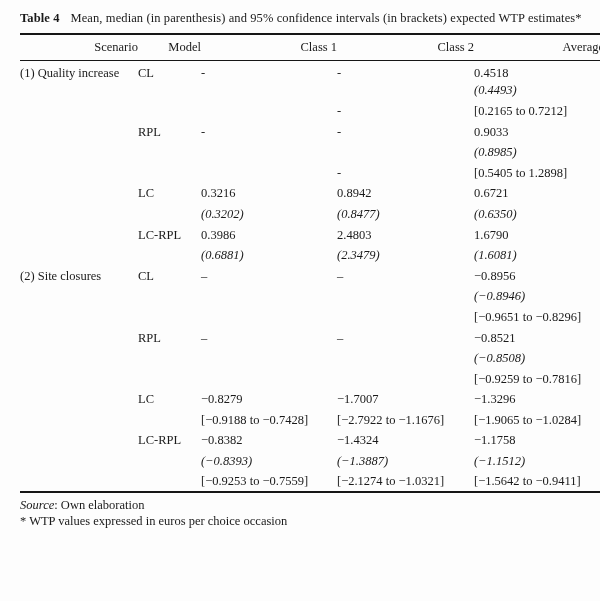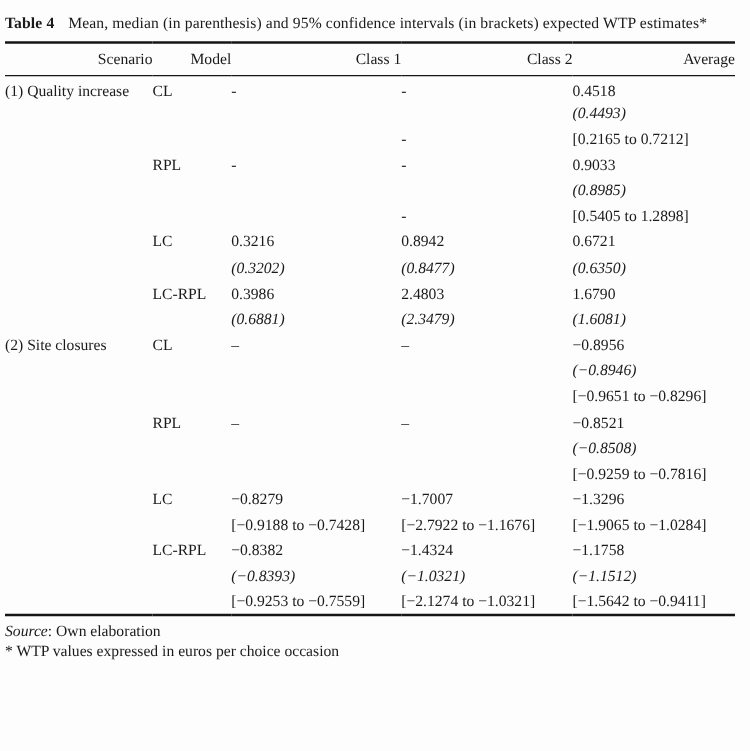--- a/index.html
+++ b/index.html
@@ -8,21 +8,21 @@
     height: 601px;
     background: #fdfdfd;
     color: #1a1a1a;
     font-family: "Liberation Serif", serif;
     font-size: 12.5px;
     overflow: hidden;
   }
   .page {
     width: 509px;
     height: 601px;
-    padding: 9px 8px 0 4px;
+    padding: 9px 8px 0 20px;
   }
   
   .caption {
     white-space: nowrap;
     height: 24px;
     line-height: 18px;
     letter-spacing: 0.1px;
   }
   .caption-label {
     font-weight: bold;
@@ -221,21 +221,21 @@
     <td></td>
     <td>LC-RPL</td>
     <td>−0.8382</td>
     <td>−1.4324</td>
     <td>−1.1758</td>
   </tr>
         <tr class="median-row">
     <td></td>
     <td></td>
     <td>(−0.8393)</td>
-    <td>(−1.0321)</td>
+    <td>(−1.3887)</td>
     <td>(−1.1512)</td>
   </tr>
         <tr>
     <td></td>
     <td></td>
     <td>[−0.9253 to −0.7559]</td>
     <td>[−2.1274 to −1.0321]</td>
     <td>[−1.5642 to −0.9411]</td>
   </tr>
       </tbody>

